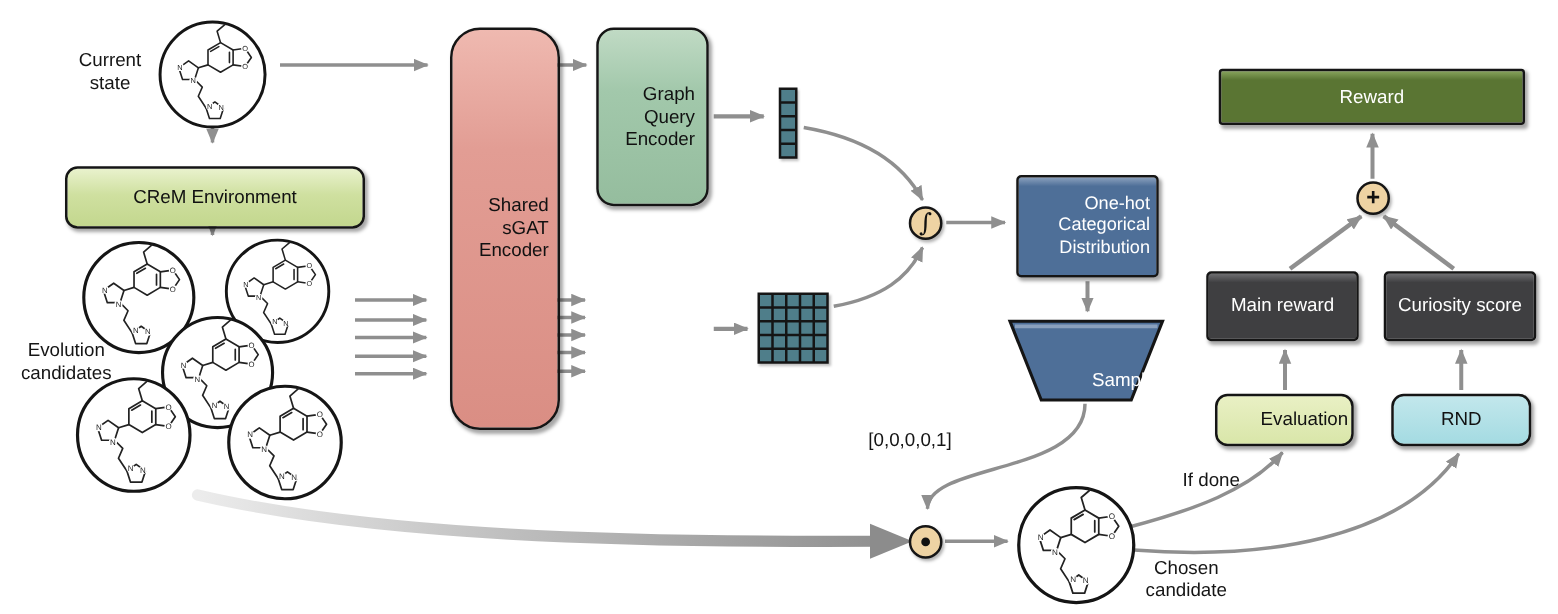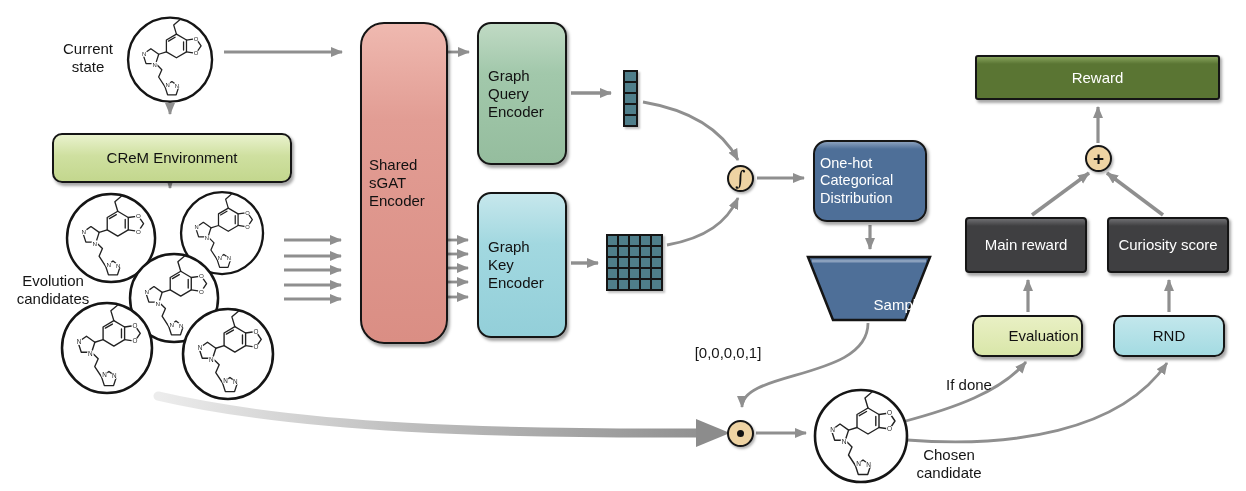--- a/index.html
+++ b/index.html
@@ -1,33 +1,33 @@
 <!DOCTYPE html>
 <html><head>
 <meta charset="utf-8">
 <style>
   html,body{margin:0;padding:0;background:#fff;}
   .canvas{position:relative;width:1246px;height:491px;background:#ffffff;
           font-family:"Liberation Sans", sans-serif;color:#111;overflow:hidden;}
   svg{position:absolute;left:0;top:0;}
   .lbl{position:absolute;font-size:15px;line-height:1.18;text-align:center;color:#151515;}
   .box{position:absolute;box-sizing:border-box;border:2.5px solid #151515;
-       display:flex;align-items:center;justify-content:center;text-align:left;
+       display:flex;align-items:center;justify-content:center;text-align:right;
        font-size:15px;line-height:1.2;color:#111;
        box-shadow:2px 2.5px 3px rgba(0,0,0,0.35);}
   .white{color:#ffffff;}
   .crem{left:52px;top:123px;width:240px;height:50px;border-radius:10px;
         background:linear-gradient(180deg,#e9f2cd 0%,#cfe0a0 45%,#c3d78e 100%);margin-top:10px;}
   .sgat{left:350px;top:22px;width:88px;height:322px;border-radius:24px;
         background:linear-gradient(180deg,#efb9b0 0%,#e29d94 30%,#da8e84 100%);margin-left:10px;}
   .gquery{left:477px;top:22px;width:90px;height:143px;border-radius:14px;
         background:linear-gradient(180deg,#c0dac4 0%,#a2c8ab 35%,#95bd9e 100%);}
   .gkey{left:477px;top:192px;width:90px;height:146px;border-radius:14px;
         background:linear-gradient(180deg,#c6e7ec 0%,#a2d8e0 35%,#93cfd9 100%);}
-  .onehot{left:813px;top:140px;width:114px;height:82px;border-radius:14px;font-size:14.5px;
+  .onehot{left:813px;top:140px;width:114px;height:82px;border-radius:4px;font-size:14.5px;
         background:linear-gradient(180deg,#8aa0bd 0px,#4e6f98 7px);}
   .sampletxt{position:absolute;left:844px;top:276px;width:110px;text-align:center;
         font-size:15px;color:#fff;margin-top:20px;}
   .reward{left:975px;top:55px;width:245px;height:45px;border-radius:3px;
         background:linear-gradient(180deg,#87a35c 0px,#5a7533 7px);}
   .darkbox{border-radius:4px;background:linear-gradient(180deg,#6e6e71 0px,#3f3f41 7px);}
   .mainrw{left:965px;top:217px;width:122px;height:56px;}
   .curio{left:1107px;top:217px;width:122px;height:56px;}
   .evalb{left:972px;top:315px;width:111px;height:42px;border-radius:10px;
         background:linear-gradient(180deg,#e9f0c4 0%,#d9e6a9 100%);padding-left:32px;}
@@ -145,23 +145,20 @@
   <div class="lbl" style="left:938px;top:376px;width:62px;">If done</div>
   <div class="lbl" style="left:908px;top:446px;width:82px;">Chosen candidate</div>
 
   <div class="box crem">CReM Environment</div>
   <div class="box sgat">
     <span style="width:70px;">Shared sGAT Encoder</span>
   </div>
   <div class="box gquery">
     <span style="width:68px;">Graph Query Encoder</span>
   </div>
-  <div class="box gkey">
-    <span style="width:68px;">Graph Key Encoder</span>
-  </div>
   <div class="box onehot white">
     <span style="width:100px;">One-hot Categorical Distribution</span>
   </div>
   <div class="sampletxt">Sample</div>
   <div class="box reward white">Reward</div>
   <div class="box darkbox mainrw white">Main reward</div>
   <div class="box darkbox curio white">Curiosity score</div>
   <div class="box evalb">Evaluation</div>
   <div class="box rndb">RND</div>
 

